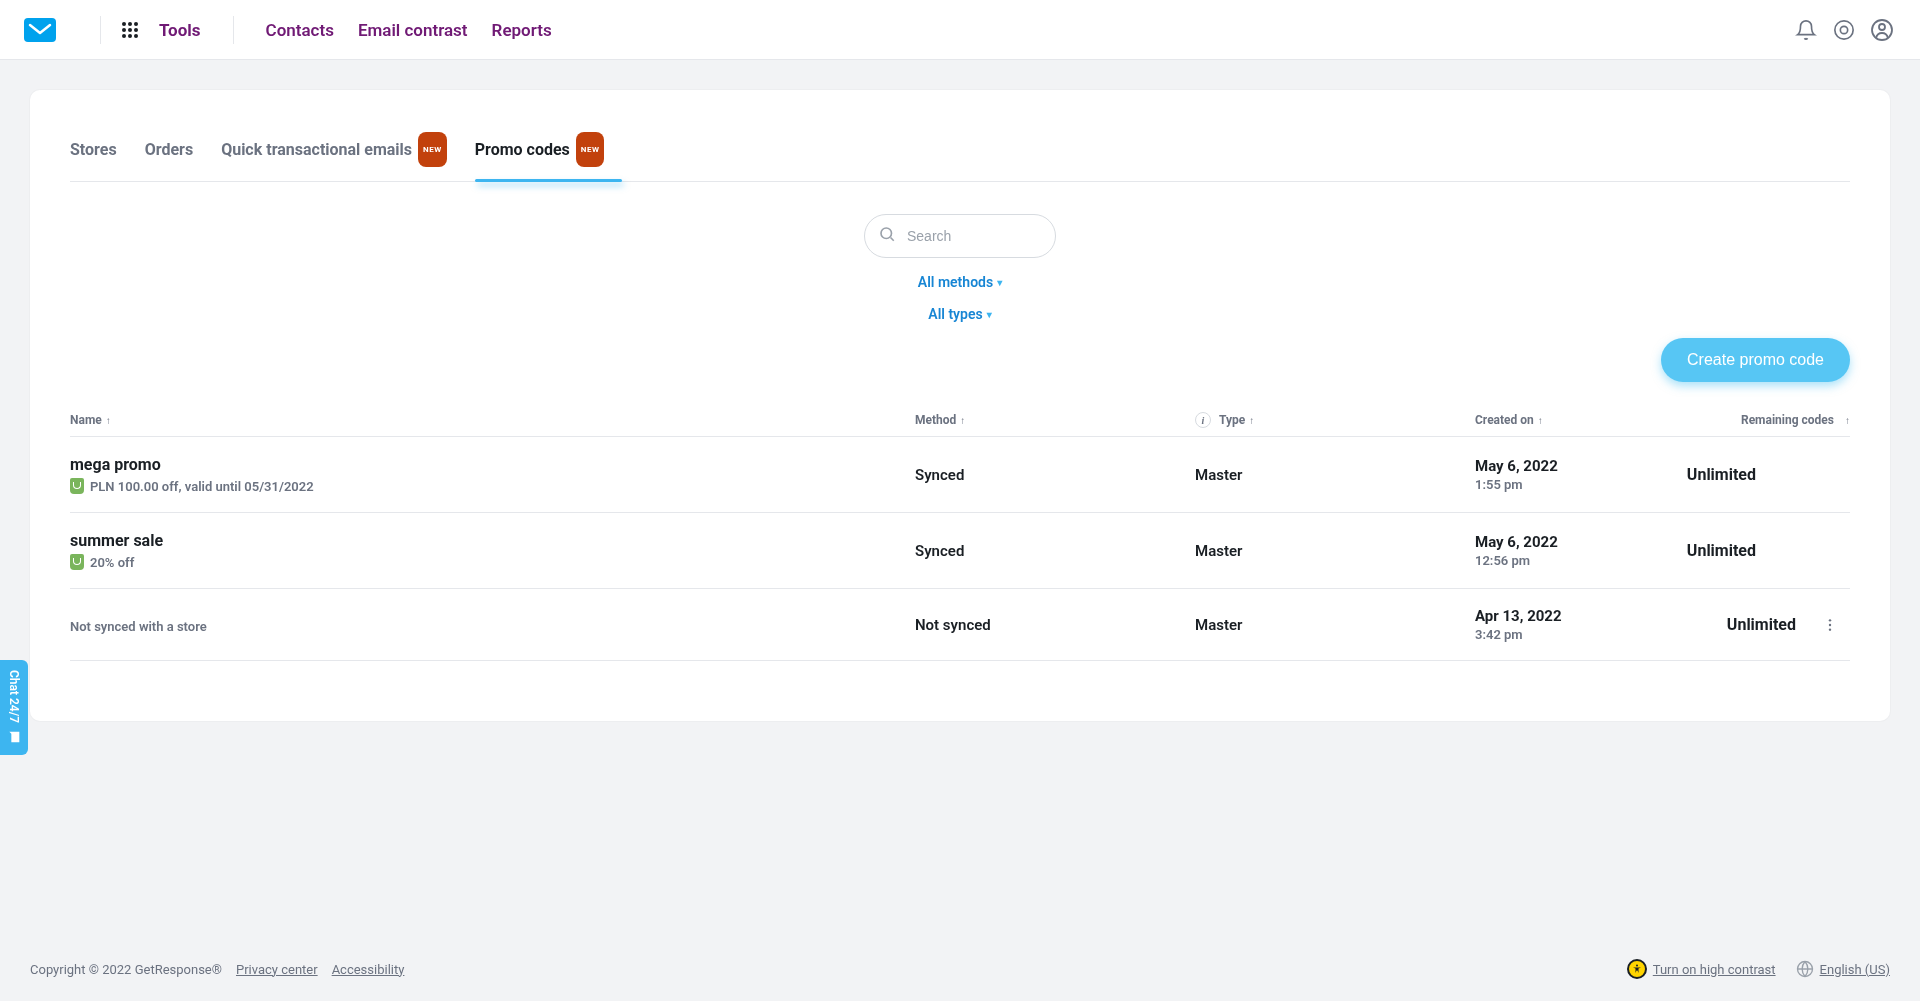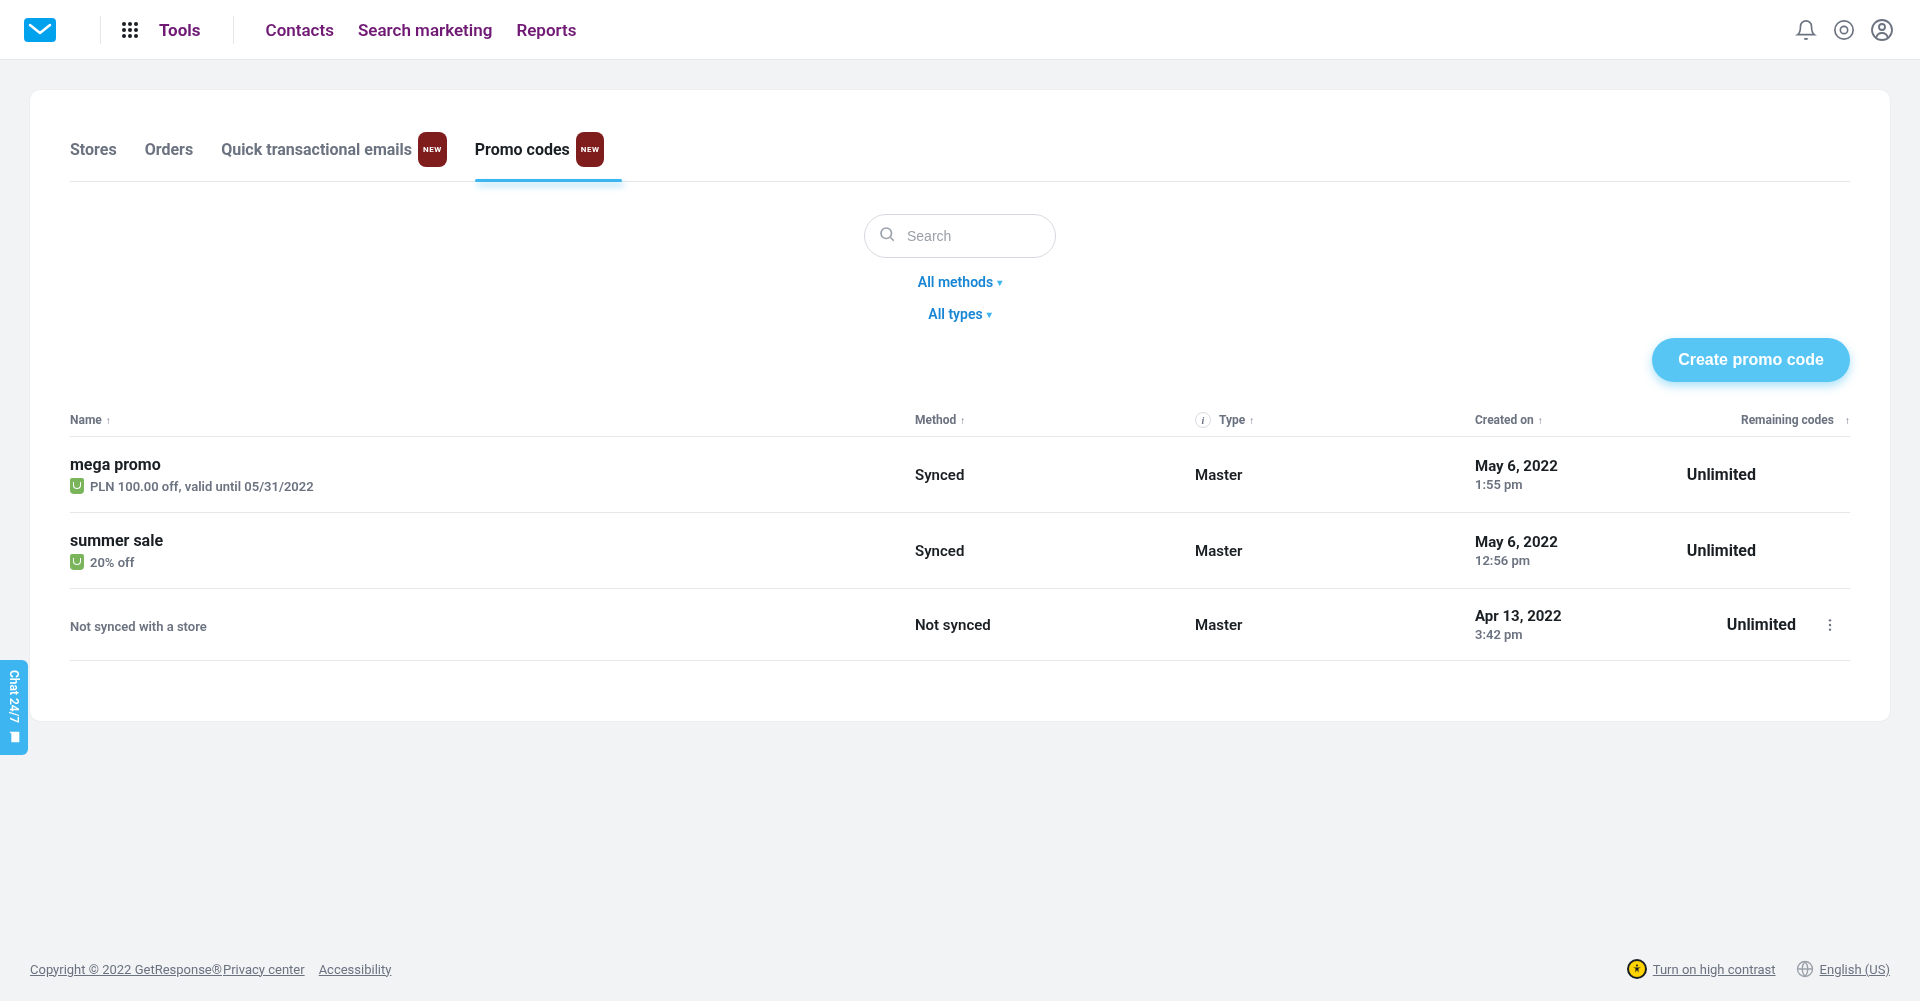--- a/index.html
+++ b/index.html
@@ -18,32 +18,32 @@
     
     
     .main-wrap { padding: 30px; }
     .panel { background: #fff; border-radius: 10px; padding: 32px 40px 60px; box-shadow: 0 0 0 1px rgba(0,0,0,.02); min-height: 590px; }
     
     
     .tabs { display: flex; gap: 28px; border-bottom: 1px solid #e5e7eb; }
     .tab { font-size: 16px; font-weight: 700; color: #6b7280; padding: 10px 0 14px; position: relative; cursor: pointer; display: flex; align-items: center; gap: 6px; }
     .tab.active { color: #1a1f24; }
     .tab.active::after { content: ""; position: absolute; left: 0; right: -18px; bottom: -1px; height: 3px; background: #3db5f0; border-radius: 2px; box-shadow: 2px 4px 6px rgba(61,181,240,0.5); }
-    .badge-new { background: #7f1d1d; color: #fff; font-size: 8px; font-weight: 700; padding: 13px 5px; border-radius: 8px; letter-spacing: 0.5px; }
+    .badge-new { background: #c2410c; color: #fff; font-size: 8px; font-weight: 700; padding: 13px 5px; border-radius: 8px; letter-spacing: 0.5px; }
     
     
     .filters { display: flex; align-items: center; gap: 16px; margin-top: 32px; flex-direction: column; }
     .search-box { position: relative; }
     .search-box input { width: 192px; height: 44px; border: 1px solid #d7dbe0; border-radius: 22px; padding: 0 16px 0 42px; font-size: 14px; color: #1a1f24; outline: none; }
     .search-box input::placeholder { color: #9aa1aa; }
     .search-icon { position: absolute; left: 14px; top: 50%; transform: translateY(-50%); color: #9aa1aa; }
     .filter-pill { color: #1886d4; font-size: 14px; font-weight: 600; display: flex; align-items: center; gap: 4px; cursor: pointer; }
     .chev { font-size: 10px; color: #3db5f0; }
     .filters-right { margin-left: auto; }
-    .btn-primary { background: #57c6f4; color: #fff; font-size: 16px; font-weight: 700; border: none; border-radius: 24px; padding: 13px 26px; cursor: pointer; box-shadow: 0 4px 10px rgba(87,198,244,0.5); }
+    .btn-primary { background: #57c6f4; color: #fff; font-size: 16px; font-weight: 400; border: none; border-radius: 24px; padding: 13px 26px; cursor: pointer; box-shadow: 0 4px 10px rgba(87,198,244,0.5); }
     
     
     .table { margin-top: 20px; }
     .thead { display: flex; padding: 10px 0 8px; border-bottom: 1px solid #e5e7eb; }
     .th { font-size: 12px; font-weight: 700; color: #6b7280; display: flex; align-items: center; gap: 4px; text-align: right; }
     .th .sort-icon { font-size: 10px; color: #6b7280; }
     .col-name { flex: 0 0 845px; padding-left: 0; }
     .col-method { flex: 0 0 280px; }
     .col-type { flex: 0 0 280px; position: relative; }
     .col-created { flex: 0 0 180px; }
@@ -61,21 +61,21 @@
     .row-time { font-size: 13px; font-weight: 600; color: #6b7280; margin-top: 2px; }
     .row-remaining { font-size: 16px; font-weight: 700; text-align: right; padding-right: 54px; }
     .kebab { color: #6b7280; cursor: pointer; display: flex; align-items: center; justify-content: center; }
     
     
     .chat-tab { position: fixed; left: 0; top: 660px; background: #3db5f0; color: #fff; writing-mode: vertical-rl; padding: 10px 6px; border-radius: 0 6px 6px 0; font-size: 12px; font-weight: 600; display: flex; align-items: center; gap: 6px; cursor: pointer; }
     .chat-tab svg { transform: rotate(90deg); }
     
     
     .footer { position: absolute; bottom: 0; left: 0; right: 0; padding: 14px 30px 22px; display: flex; align-items: center; font-size: 13px; color: #6b7280; }
-    .footer .copyright { margin-right: 1px; text-decoration: underline; }
+    .footer .copyright { margin-right: 14px; }
     .footer a { color: #6b7280; text-decoration: underline; margin-right: 14px; cursor: pointer; }
     .footer-right { margin-left: auto; display: flex; align-items: center; gap: 20px; }
     .footer-right .pill { display: flex; align-items: center; gap: 6px; cursor: pointer; }
     .contrast-icon { width: 20px; height: 20px; border: 2px solid #1a1f24; border-radius: 50%; background: #ffd400; display: flex; align-items: center; justify-content: center; }
     .globe-icon { width: 18px; height: 18px; color: #9aa1aa; }
   </style>
 </head>
 <body>
 
 <div class="header">
@@ -95,21 +95,21 @@
         <circle cx="9" cy="9" r="2" fill="#1a1f24"></circle>
         <circle cx="15" cy="9" r="2" fill="#1a1f24"></circle>
         <circle cx="3" cy="15" r="2" fill="#1a1f24"></circle>
         <circle cx="9" cy="15" r="2" fill="#1a1f24"></circle>
         <circle cx="15" cy="15" r="2" fill="#1a1f24"></circle>
       </svg>
   </div>
   <div class="nav-item">Tools</div>
   <div class="header-divider"></div>
   <div class="nav-item secondary">Contacts</div>
-  <div class="nav-item secondary">Search marketing</div>
+  <div class="nav-item secondary">Email contrast</div>
   <div class="nav-item secondary">Reports</div>
   <div class="header-right">
     <div class="header-icon">
       <svg width="22" height="22" viewBox="0 0 24 24" fill="none" stroke="currentColor" stroke-width="1.8">
           <path d="M18 8a6 6 0 0 0-12 0c0 7-3 9-3 9h18s-3-2-3-9"></path>
           <path d="M13.7 21a2 2 0 0 1-3.4 0"></path>
         </svg>
     </div>
     <div class="header-icon">
       <svg width="22" height="22" viewBox="0 0 24 24" fill="none" stroke="currentColor" stroke-width="1.8">

